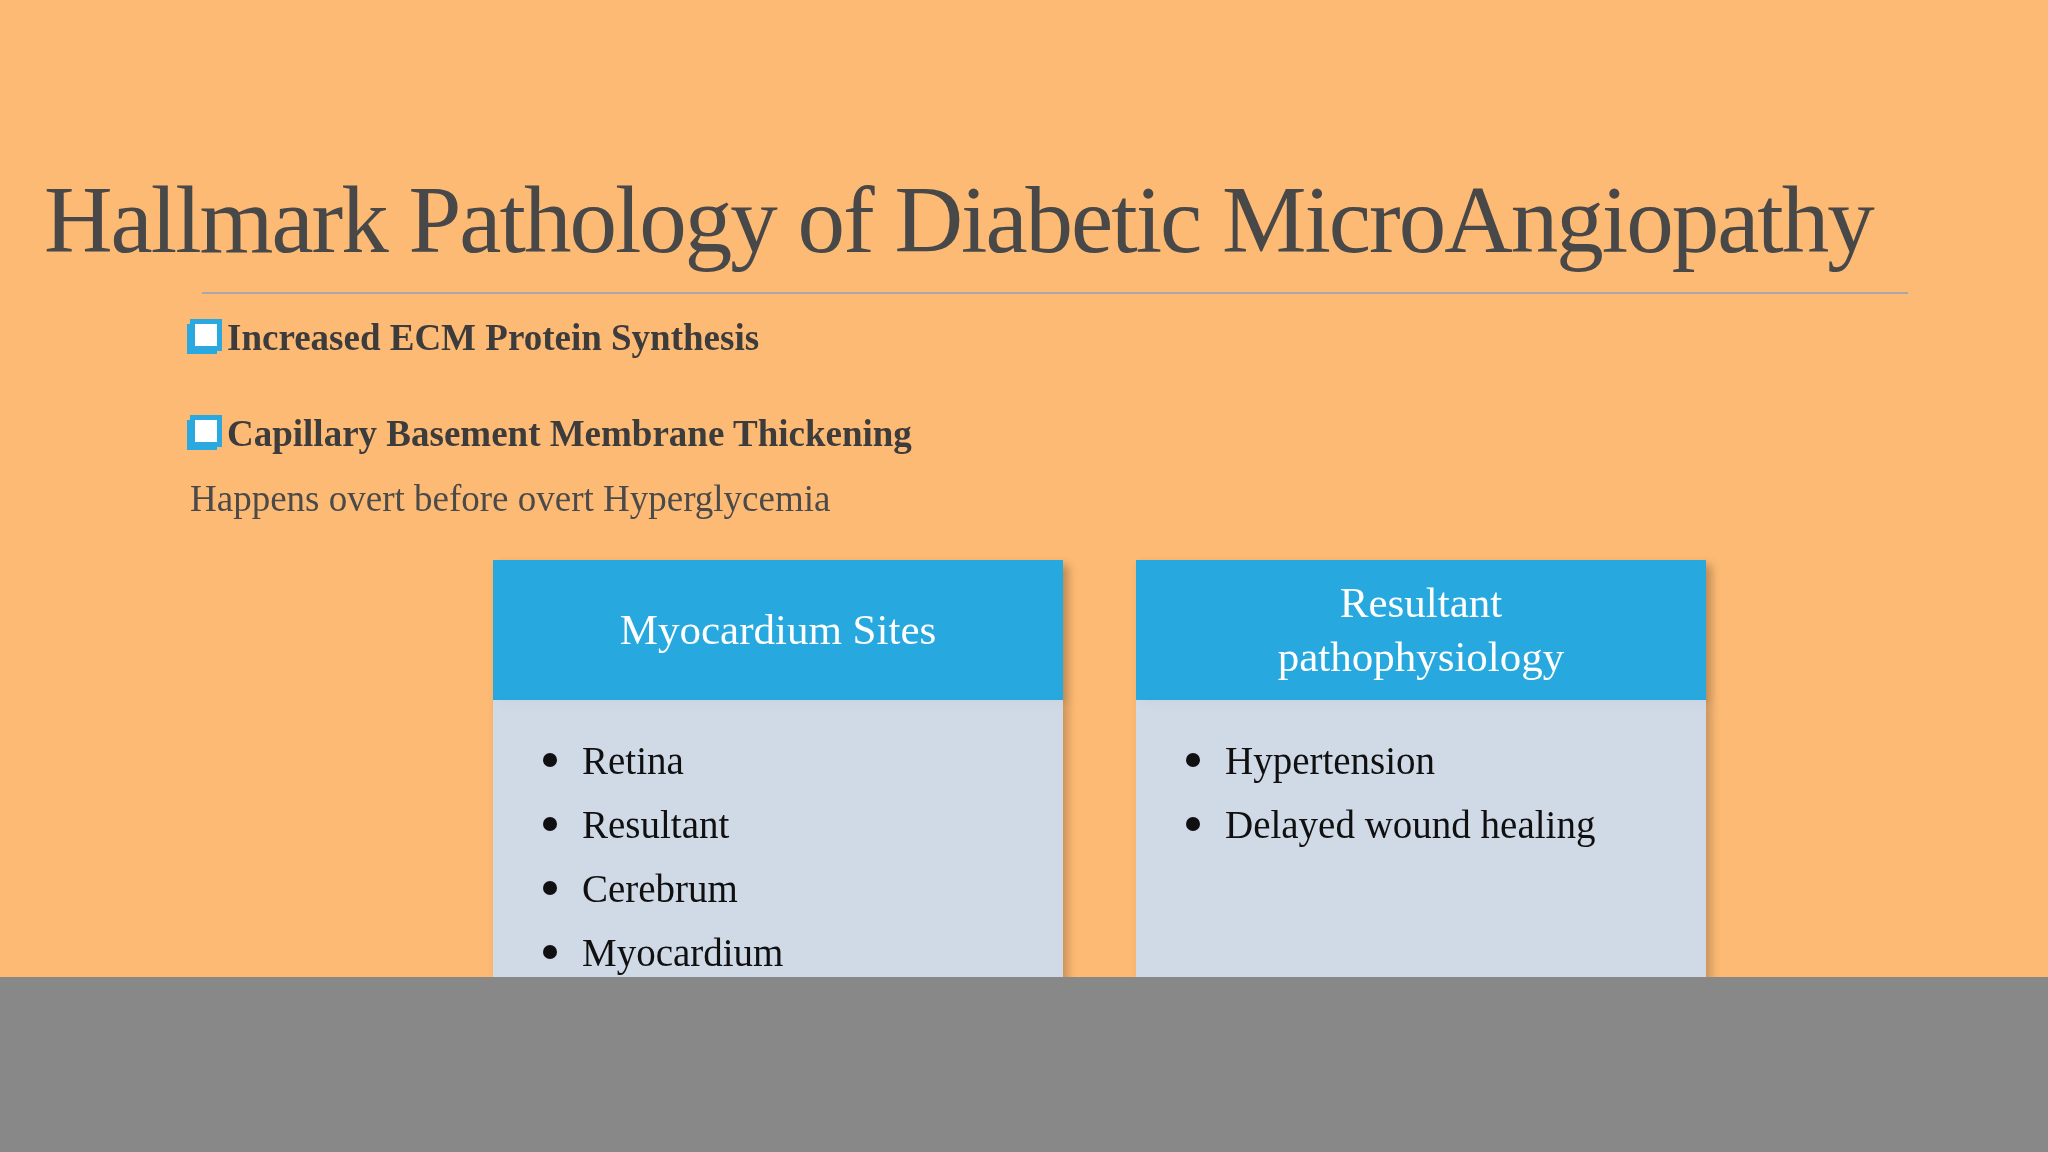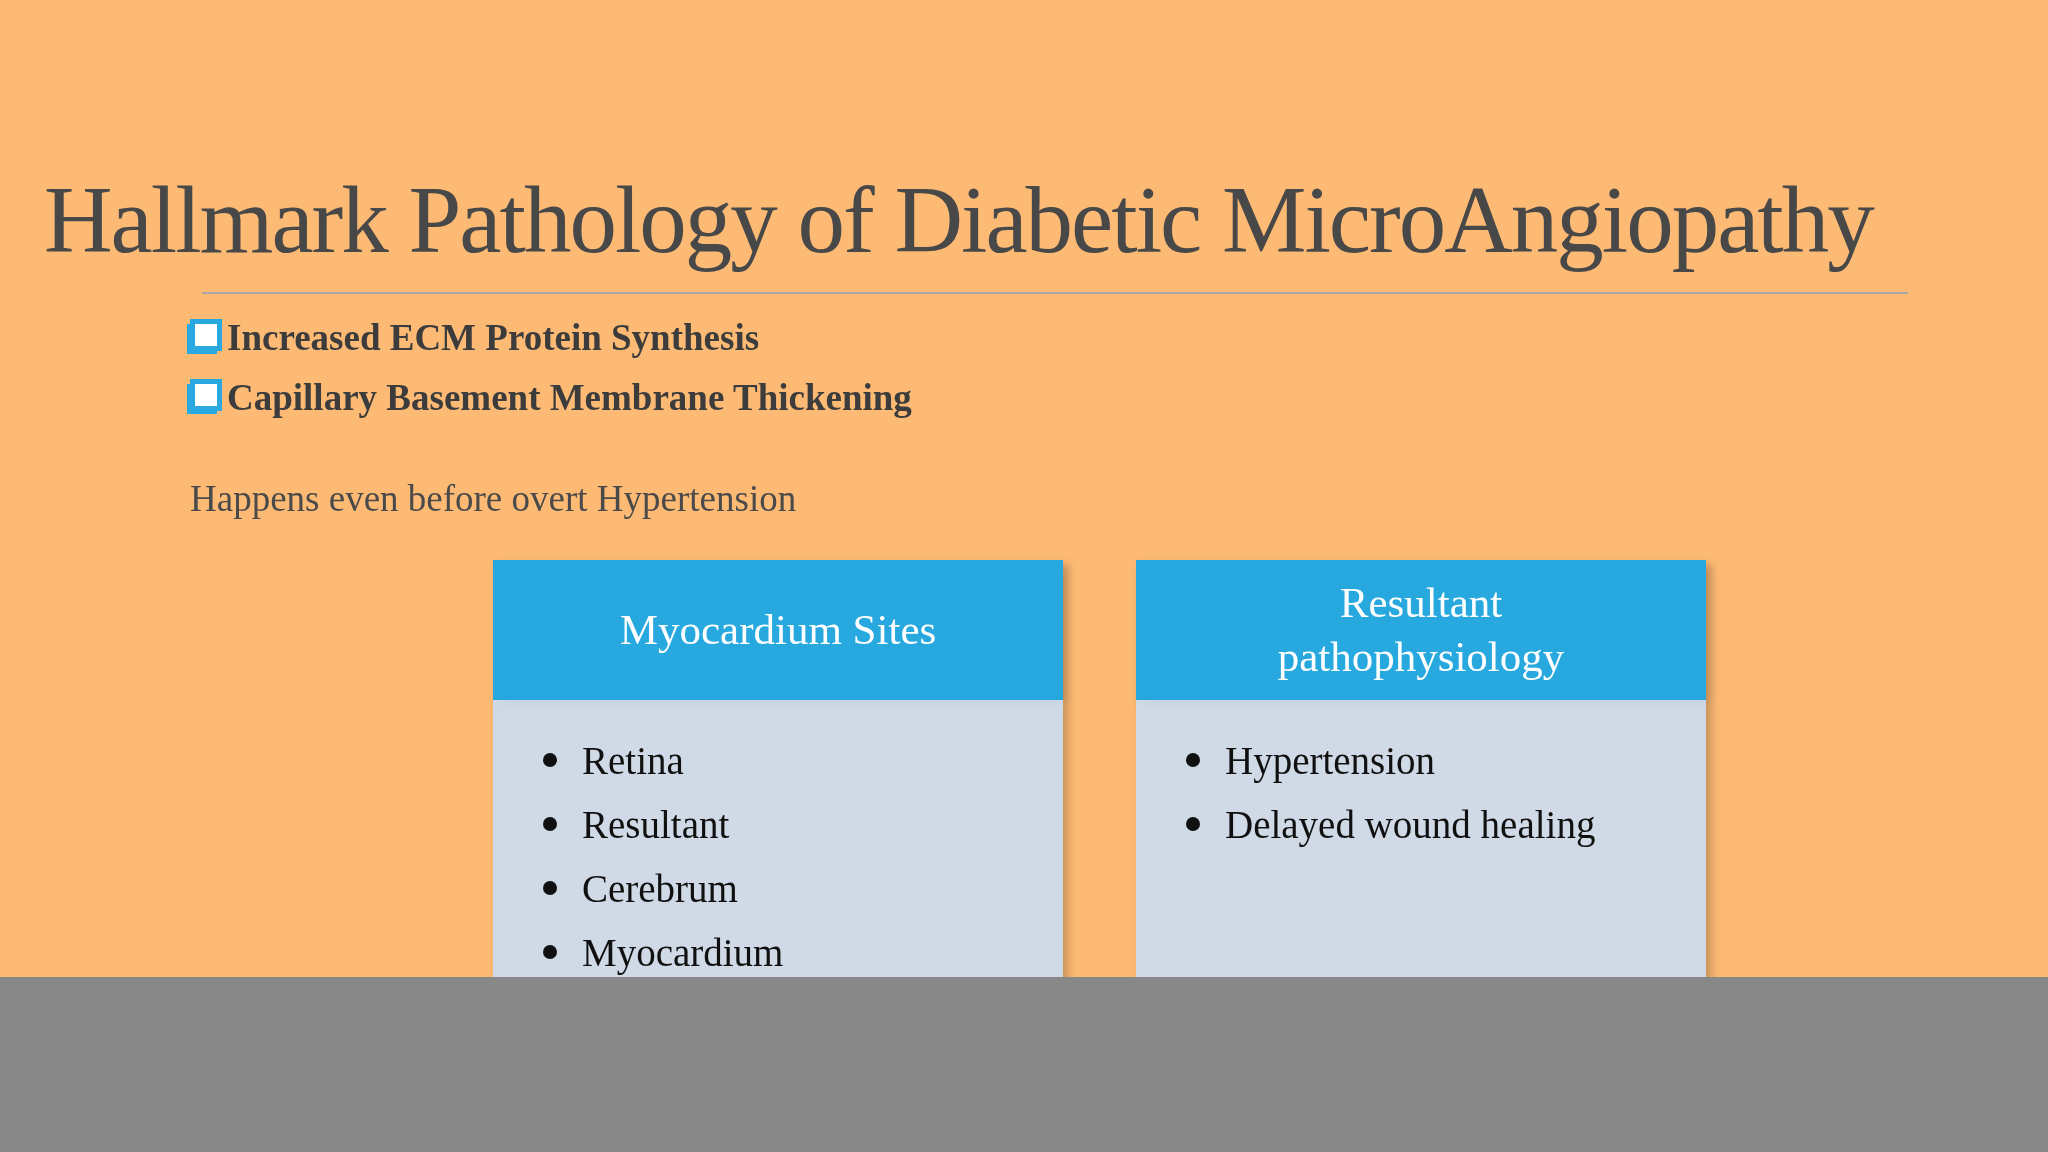--- a/index.html
+++ b/index.html
@@ -14,21 +14,21 @@
   }
   .title-rule{
     position:absolute; left:202px; top:292px; width:1706px; height:2px;
     background:var(--rule_gray,#a8a8a8);
   }
   .check-line{
     position:absolute; left:190px; display:flex; align-items:center;
     font-size:37px; font-weight:700; color:var(--text_dark,#3c3c3c); white-space:nowrap;
   }
   .check-line.l1{top:316px;align-items:center;}
-  .check-line.l2{top:376px;}
+  .check-line.l2{top:412px;}
   .checkbox{
     width:22px; height:22px; border:5px solid var(--accent_cyan,#2aa9e0);
     background:#fff; display:inline-block; margin:0 5px 6px 0; flex:none;
     box-shadow:-4px 4px 0 -1px var(--accent_cyan,#2aa9e0);
   }
   .note-line{
     position:absolute; left:190px; top:477px; font-size:37px; font-weight:400;
     color:var(--text_mid,#4a4a4a); white-space:nowrap;
   }
   .footer-stripe{
@@ -77,21 +77,21 @@
   <div class="check-line l1">
     <span class="checkbox"></span>
     <span>Increased ECM Protein Synthesis</span>
   </div>
 
   <div class="check-line l2">
     <span class="checkbox"></span>
     <span>Capillary Basement Membrane Thickening</span>
   </div>
 
-  <div class="note-line">Happens even before overt Hypertension</div>
+  <div class="note-line">Happens overt before overt Hyperglycemia</div>
 
   <div class="info-table t1">
     <div class="table-header">
       <span class="hdr-text">Myocardium Sites</span>
     </div>
     <div class="table-body">
       <div class="table-item">
         <span class="bullet-dot"></span>
         <span>Retina</span>
       </div>

